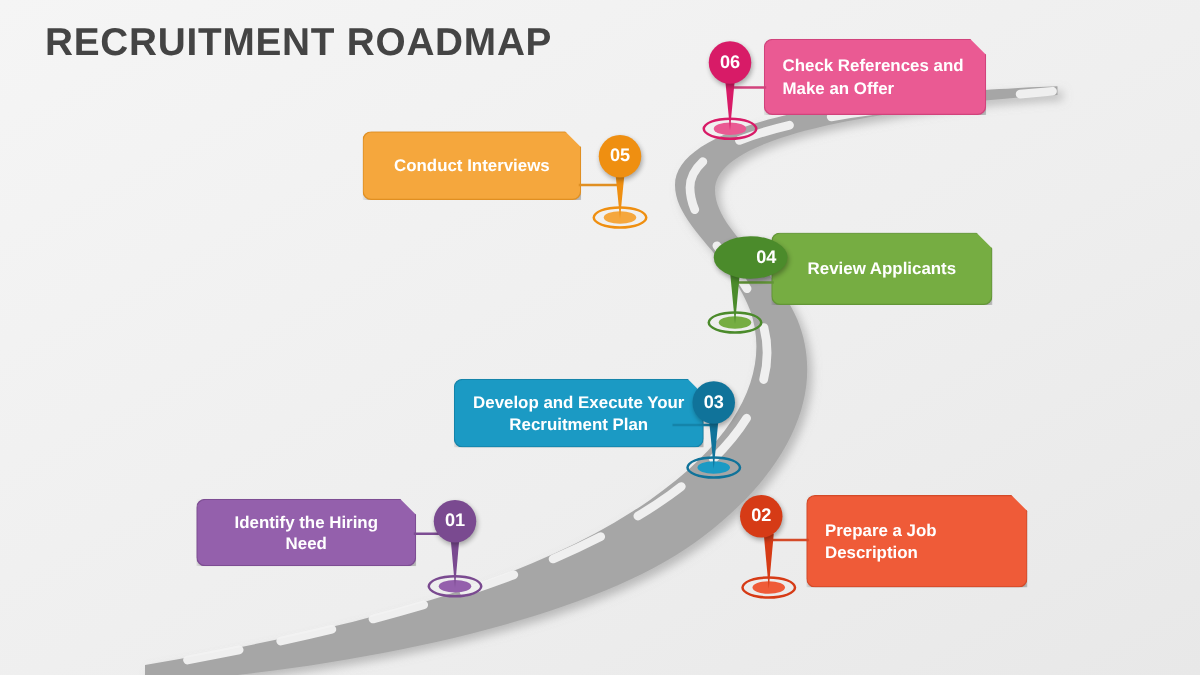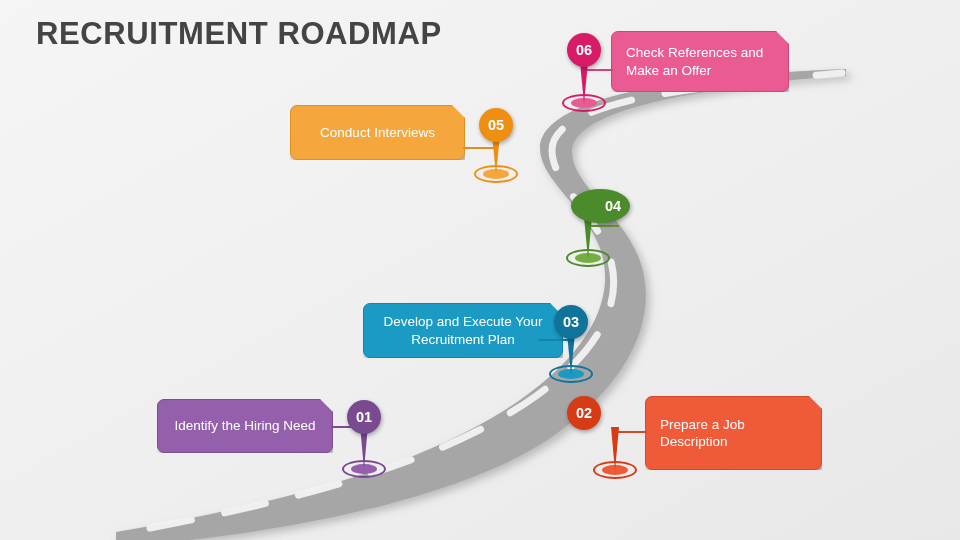--- a/index.html
+++ b/index.html
@@ -54,21 +54,21 @@
     box-sizing: border-box;
     display: flex;
     align-items: center;
     padding: 6px 14px;
     color: #ffffff;
     font-size: 13.5px;
     line-height: 1.28;
     border-radius: 7px;
     box-shadow: 2px 3px 5px rgba(0,0,0,0.30);
   }
-  .label-box .txt { width: 100%; }
+  .label-box .txt { width: 100%; font-weight: bold; }
   .label-box.center .txt { text-align: center; }
   .label-box.left   .txt { text-align: left; }
 
   
   .notch-tr {
     clip-path: polygon(0% 0%, calc(100% - 13px) 0%, 100% 13px, 100% 100%, 0% 100%);
   }
 
   .connector {
     position: absolute;
@@ -176,39 +176,42 @@
   </div>
 
   <div class="step">
     <div class="label-box notch-tr left" style="left:645px; top:396px; width:177px; height:74px; background:#ef5b38; border:1px solid #d44a28;">
       <span class="txt">Prepare a Job Description</span>
     </div>
     <div class="connector" style="left:614px; top:431px; width:33px; background:#d44a28;"></div>
     <div class="pin-base" style="left:593px; top:461px; border-color:#d63b16; background:transparent;"></div>
     <div class="pin-base-inner" style="left:602px; top:465px; background:#ef5b38;"></div>
     <div class="pin-stem" style="left:611px; top:427px; border-top:44px solid #d63b16;"></div>
-    <div class="pin" style="left:567px; top:396px; background:#d63b16;">
+    <div class="pin" style="left:592px; top:396px; background:#d63b16;">
       <span>02</span>
     </div>
   </div>
 
   <div class="step">
     <div class="label-box notch-tr center" style="left:363px; top:303px; width:200px; height:55px; background:#1b9ac4; border:1px solid #1484aa;">
       <span class="txt">Develop and Execute Your Recruitment Plan</span>
     </div>
     <div class="connector" style="left:538px; top:339px; width:33px; background:#1484aa;"></div>
     <div class="pin-base" style="left:549px; top:365px; border-color:#10739a; background:transparent;"></div>
     <div class="pin-base-inner" style="left:558px; top:369px; background:#1b9ac4;"></div>
     <div class="pin-stem" style="left:567px; top:333px; border-top:42px solid #10739a;"></div>
     <div class="pin" style="left:554px; top:305px; background:#10739a;">
       <span>03</span>
     </div>
   </div>
 
   <div class="step">
+    <div class="label-box notch-tr center" style="left:617px; top:186px; width:177px; height:58px; background:#76ad42; border:1px solid #639637;">
+      <span class="txt">Review Applicants</span>
+    </div>
     <div class="connector" style="left:587px; top:225px; width:32px; background:#639637;"></div>
     <div class="pin-base" style="left:566px; top:249px; border-color:#4b8b2b; background:transparent;"></div>
     <div class="pin-base-inner" style="left:575px; top:253px; background:#76ad42;"></div>
     <div class="pin-stem" style="left:584px; top:217px; border-top:42px solid #4b8b2b;"></div>
     <div class="pin" style="left:571px; top:189px; background:#4b8b2b;padding-left:25px;">
       <span>04</span>
     </div>
   </div>
 
   <div class="step">

